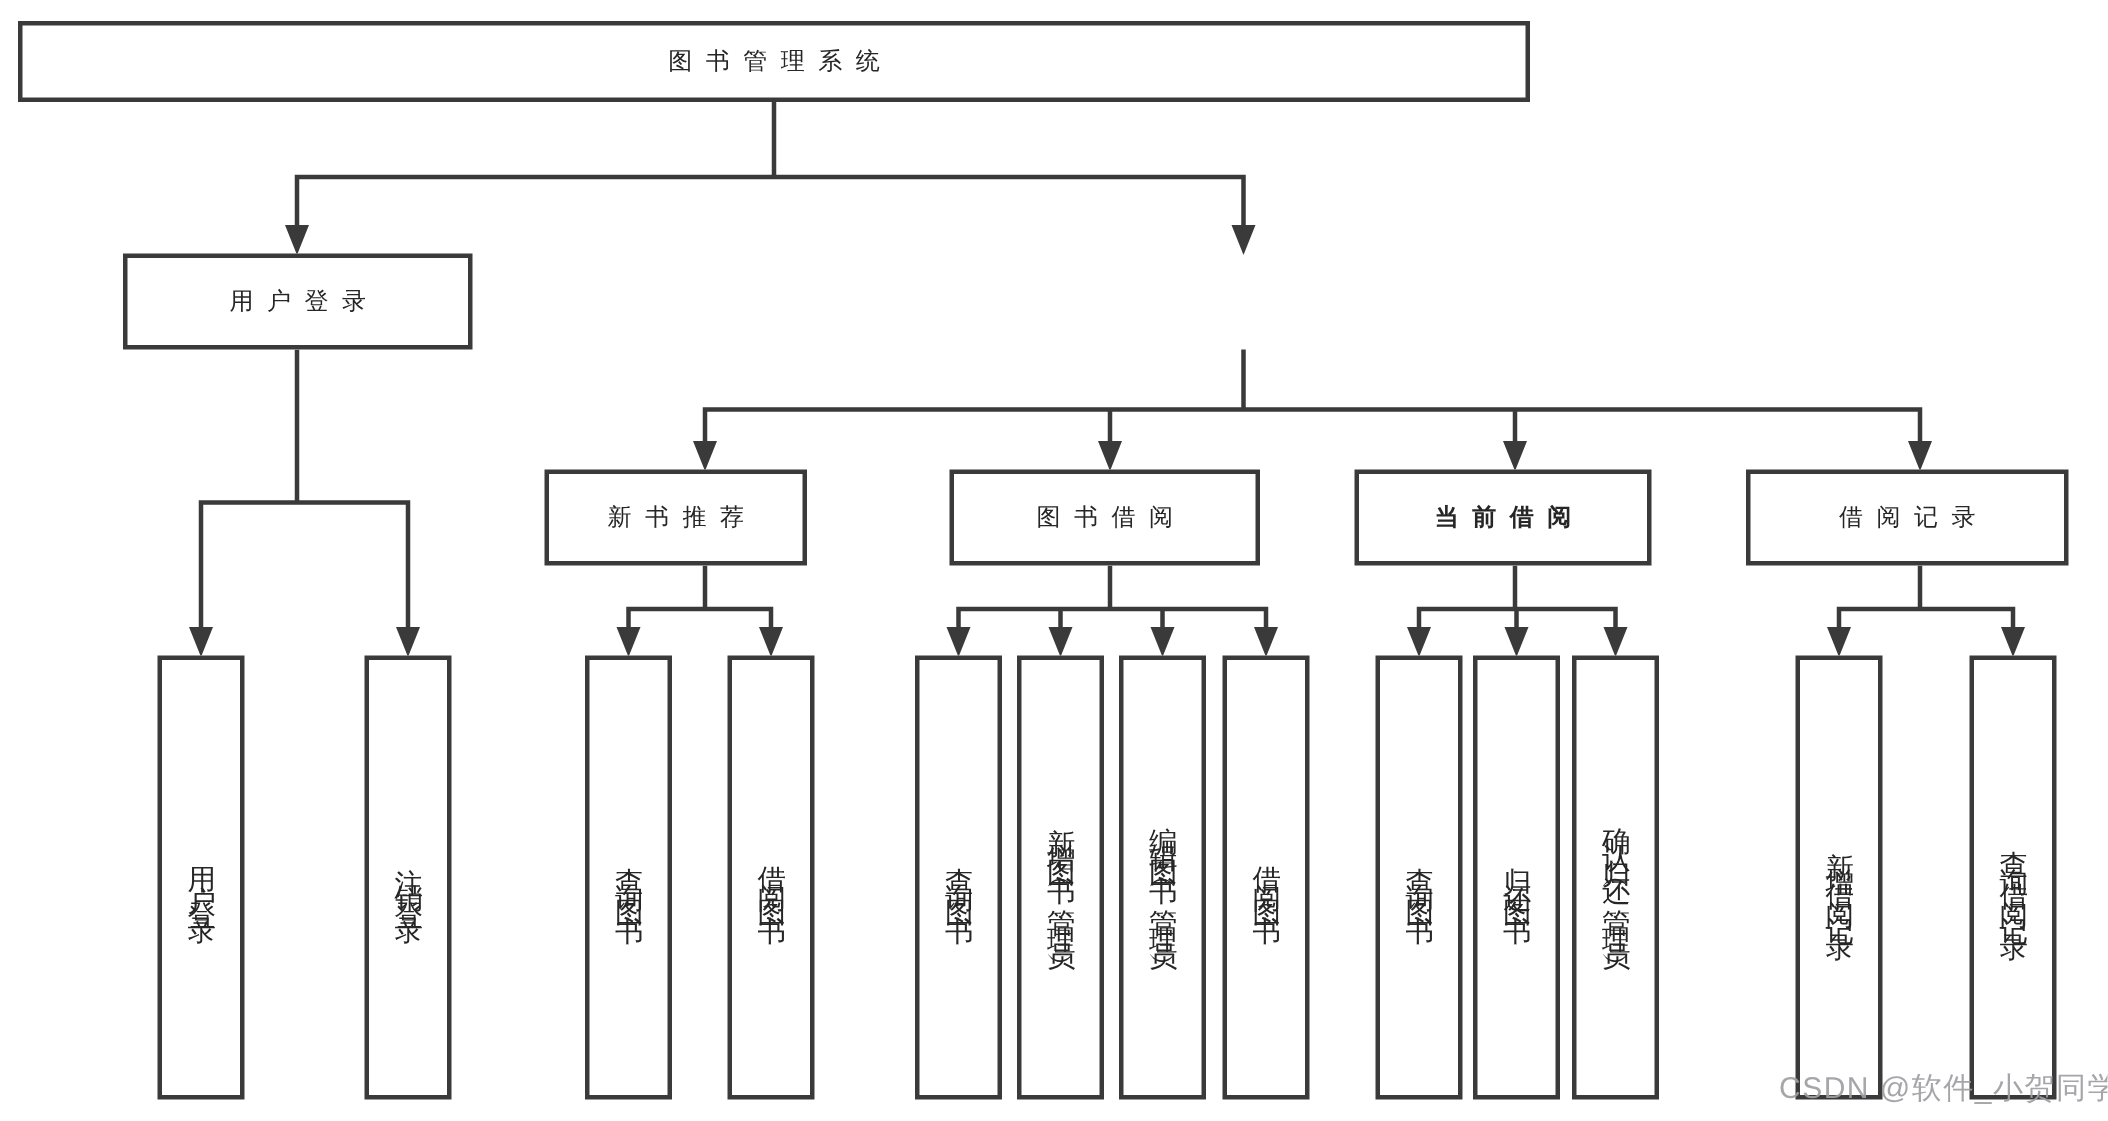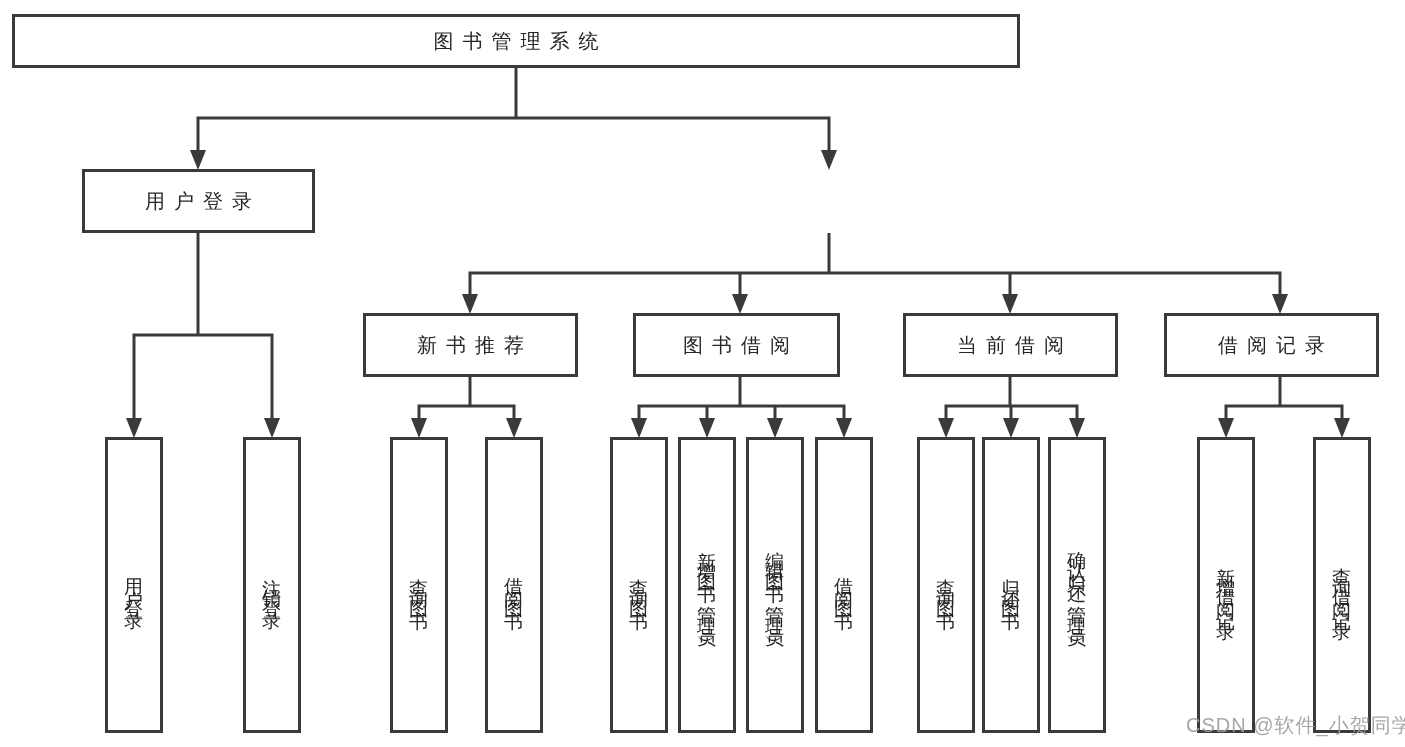--- a/index.html
+++ b/index.html
@@ -12,21 +12,21 @@
     overflow:hidden;
   }
   .connectors{position:absolute; left:0; top:0; z-index:1;}
   .connectors path{stroke:var(--line); stroke-width:3; fill:none;}
   .connectors polygon{fill:var(--line); stroke:none;}
   .node{
     position:absolute; box-sizing:border-box; background:var(--box_bg);
     border:3px solid var(--line); color:var(--text); z-index:2;
     display:flex; align-items:center; justify-content:center;
   }
-  .node.h{font-size:20px; letter-spacing:9px; text-indent:9px; white-space:nowrap;}
+  .node.h{font-size:16px; letter-spacing:9px; text-indent:9px; white-space:nowrap;}
   .node.v .vtext{
     writing-mode:vertical-rl; text-orientation:mixed;
     font-size:19px; letter-spacing:11px; line-height:1.0;
   }
   .watermark{
     position:absolute; z-index:5; color:var(--watermark); opacity:.92;
     font-size:20px; letter-spacing:1px; white-space:nowrap;
   }
 </style>
 </head>
@@ -67,23 +67,23 @@
 
     <path d="M1280 377 V406 M1226 406 H1342 M1226 404.5 V420 M1342 404.5 V420"></path>
     <polygon points="1218,418 1234,418 1226,438"></polygon>
     <polygon points="1334,418 1350,418 1342,438"></polygon>
   </svg>
 
   <div class="node h" style="left:12px; top:14px; width:1008px; height:54px;">图书管理系统</div>
 
   <div class="node h" style="left:82px; top:169px; width:233px; height:64px;">用户登录</div>
 
-  <div class="node h" style="left:363px; top:313px; width:215px; height:64px;">新书推荐</div>
+  <div class="node h" style="left:363px; top:313px; width:175px; height:64px;">新书推荐</div>
   <div class="node h" style="left:633px; top:313px; width:207px; height:64px;">图书借阅</div>
-  <div class="node h" style="left:903px; top:313px; width:215px; height:64px;">当前借阅</div>
+  <div class="node h" style="left:903px; top:313px; width:198px; height:64px;font-weight:bold;">当前借阅</div>
   <div class="node h" style="left:1164px; top:313px; width:215px; height:64px;">借阅记录</div>
 
   <div class="node v" style="left:105px; top:437px; width:58px; height:296px;">
     <span class="vtext">用户登录</span>
   </div>
   <div class="node v" style="left:243px; top:437px; width:58px; height:296px;">
     <span class="vtext">注销登录</span>
   </div>
 
   <div class="node v" style="left:390px; top:437px; width:58px; height:296px;">

